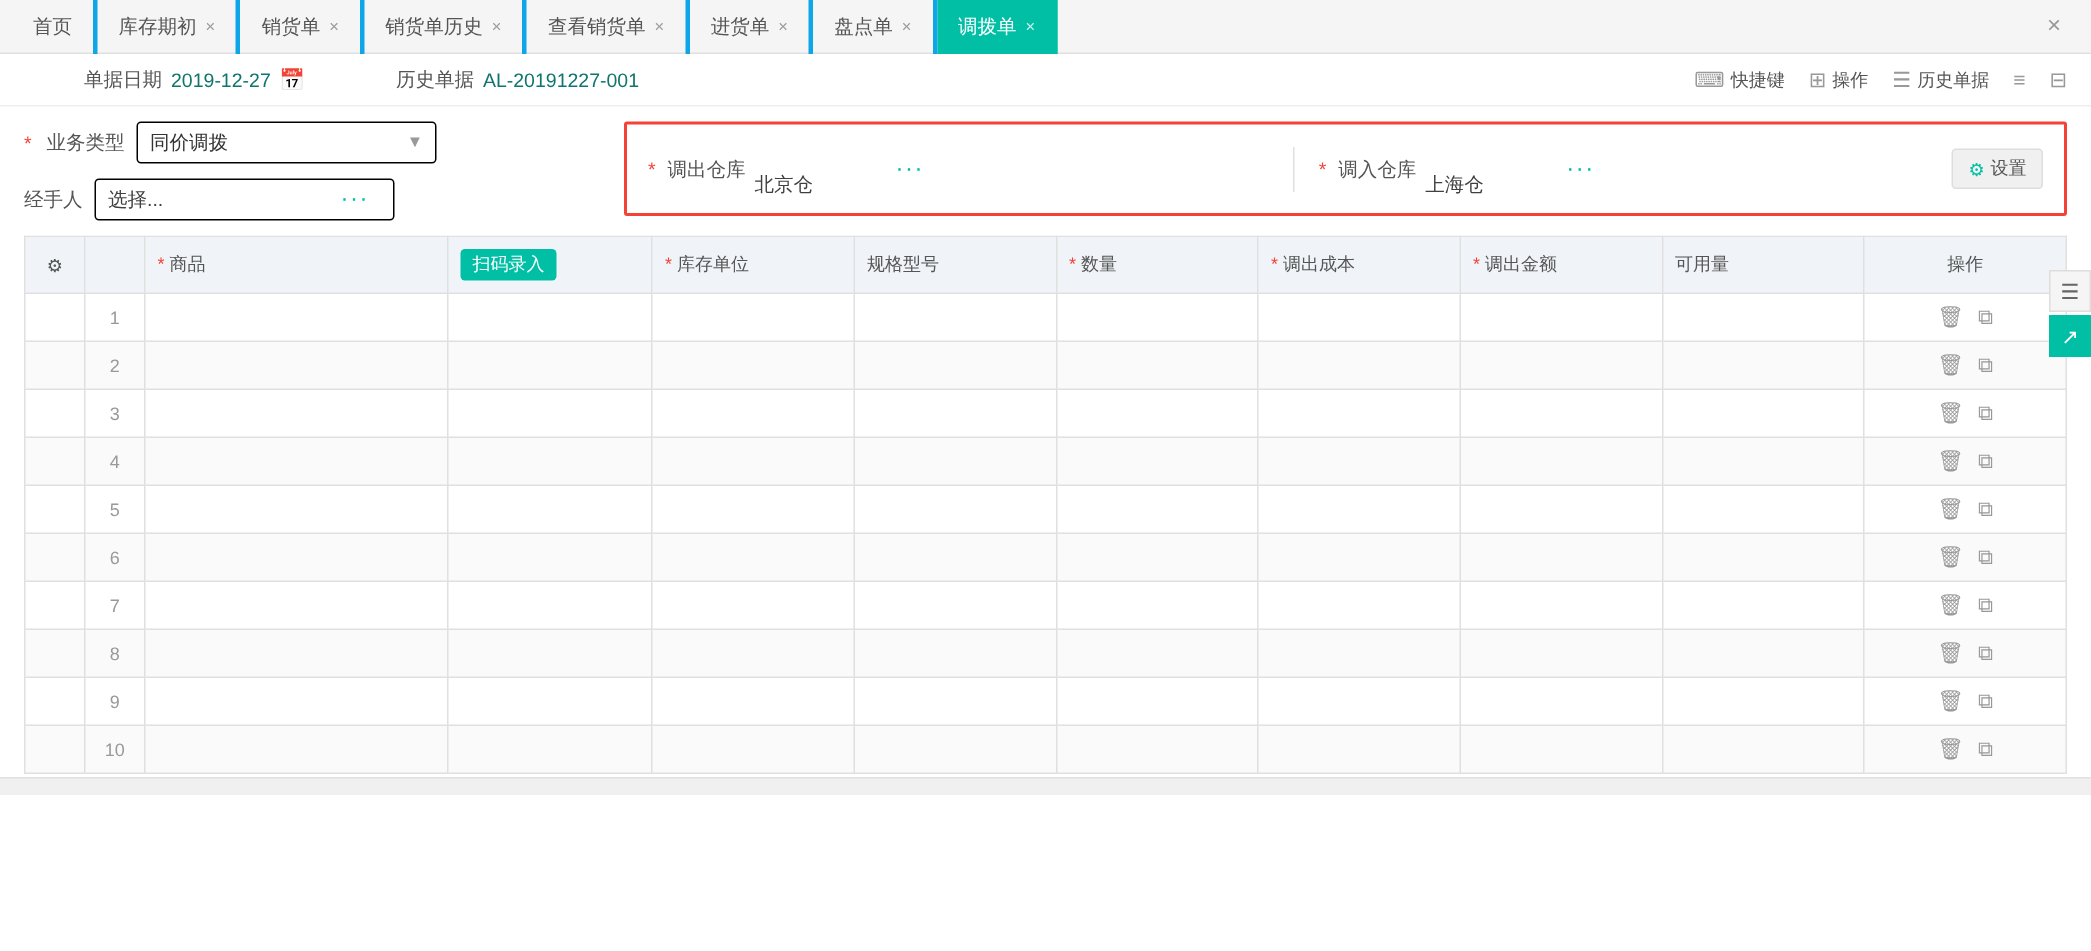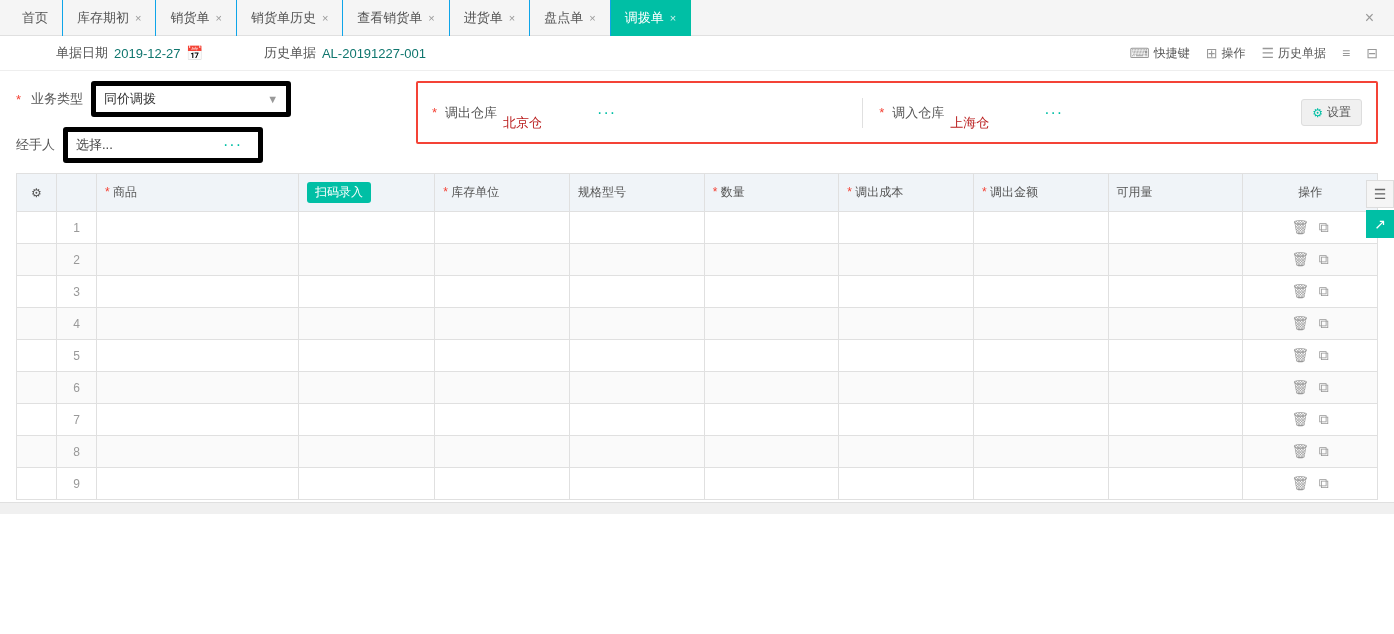--- a/index.html
+++ b/index.html
@@ -11,21 +11,21 @@
       border-bottom: 1px solid #e0e0e0;
       background: #f5f5f5;
       height: 36px;
       padding: 0 8px;
       position: relative;
     }
     .tab-item {
       display: flex; align-items: center; gap: 6px;
       padding: 0 14px; height: 36px;
       cursor: pointer; font-size: 13px; color: #555;
-      border-right: 1px solid #0ea5e9;
+      border-right: 3px solid #0ea5e9;
       white-space: nowrap;
     }
     .tab-item:first-child { border-left: none; }
     .tab-item.active {
       background: #00bfa5; color: #fff;
       border-right: 1px solid #00bfa5;
     }
     .tab-item .close-icon { font-size: 11px; color: #999; cursor: pointer; }
     .tab-item.active .close-icon { color: rgba(255,255,255,0.8); }
     .tab-close-all {
@@ -63,24 +63,24 @@
     .form-right {
       flex: 1;
       border: 2px solid #f44336;
       border-radius: 2px;
       padding: 10px 14px;
       display: flex; align-items: center; gap: 0;
     }
     .form-row { display: flex; align-items: center; gap: 8px; }
     .required-star { color: #f44336; margin-right: 2px; }
     .form-field-label { color: #555; white-space: nowrap; }
-    .form-field-value { color: #b91c1c; min-width: 80px; margin-top: 21px; }
+    .form-field-value { color: #404040; min-width: 80px; margin-top: 21px; }
     .field-select {
       display: flex; align-items: center; gap: 4px;
-      border: 5px solid #000000; border-radius: 3px;
+      border: 1px solid #000000; border-radius: 3px;
       padding: 4px 8px; min-width: 200px; background: #fff; cursor: pointer;
     }
     .field-select .value { flex: 1; color: #333; }
     .field-select .arrow { color: #999; font-size: 11px; }
     .field-dots { color: #00bfa5; cursor: pointer; font-size: 16px; letter-spacing: 1px; margin: 0 8px; }
     .warehouse-group {
       display: flex; align-items: center; gap: 6px; flex: 1;
     }
     .divider-v { width: 1px; background: #e0e0e0; height: 30px; margin: 0 16px; }
 
@@ -439,20 +439,36 @@
       <td></td>
       <td></td>
       <td></td>
       <td></td>
       <td></td>
       <td style="text-align:center;">
         <span class="op-icon">🗑</span>
         <span class="op-icon">⧉</span>
       </td>
     </tr>
+        <tr>
+      <td class="row-num"></td>
+      <td class="row-num">10</td>
+      <td></td>
+      <td></td>
+      <td></td>
+      <td></td>
+      <td></td>
+      <td></td>
+      <td></td>
+      <td></td>
+      <td style="text-align:center;">
+        <span class="op-icon">🗑</span>
+        <span class="op-icon">⧉</span>
+      </td>
+    </tr>
       </tbody>
   </table>
 </div>
 
 <div class="bottom-bar"></div>
 
 <div class="right-float">
   <div class="float-btn">
     <span>☰</span>
   </div>

